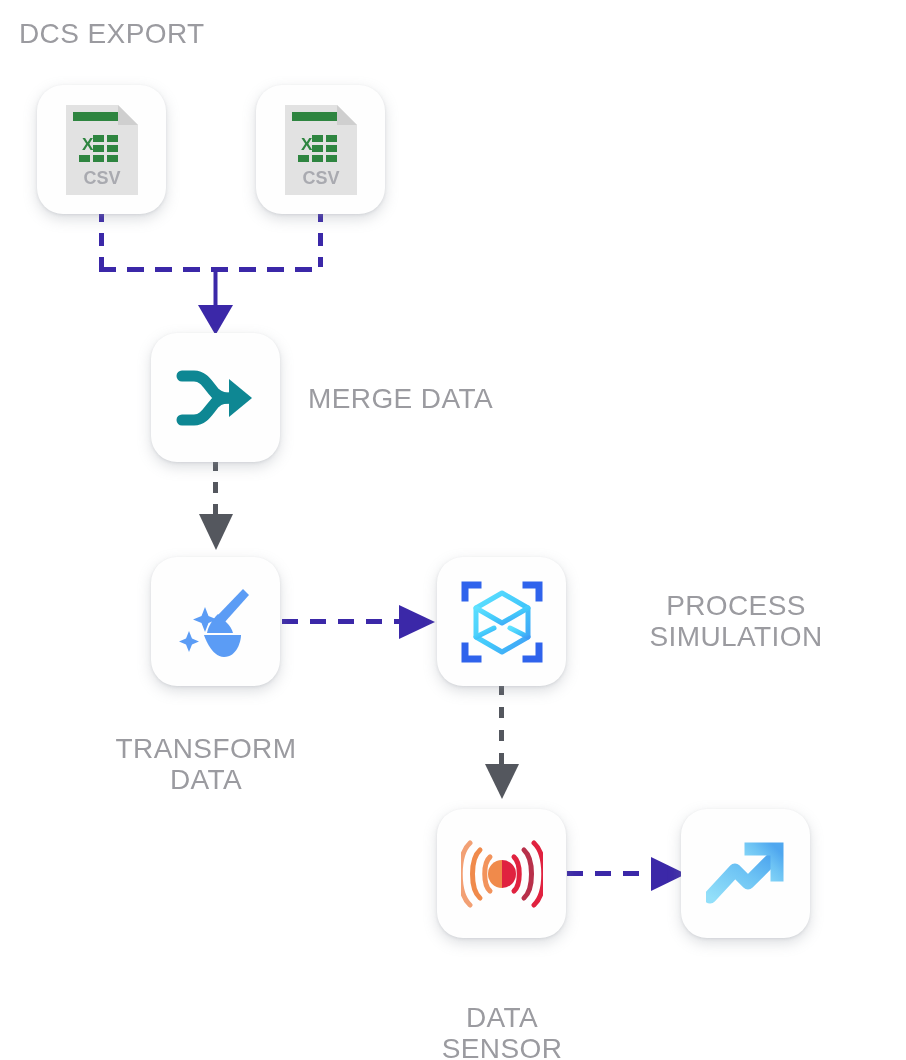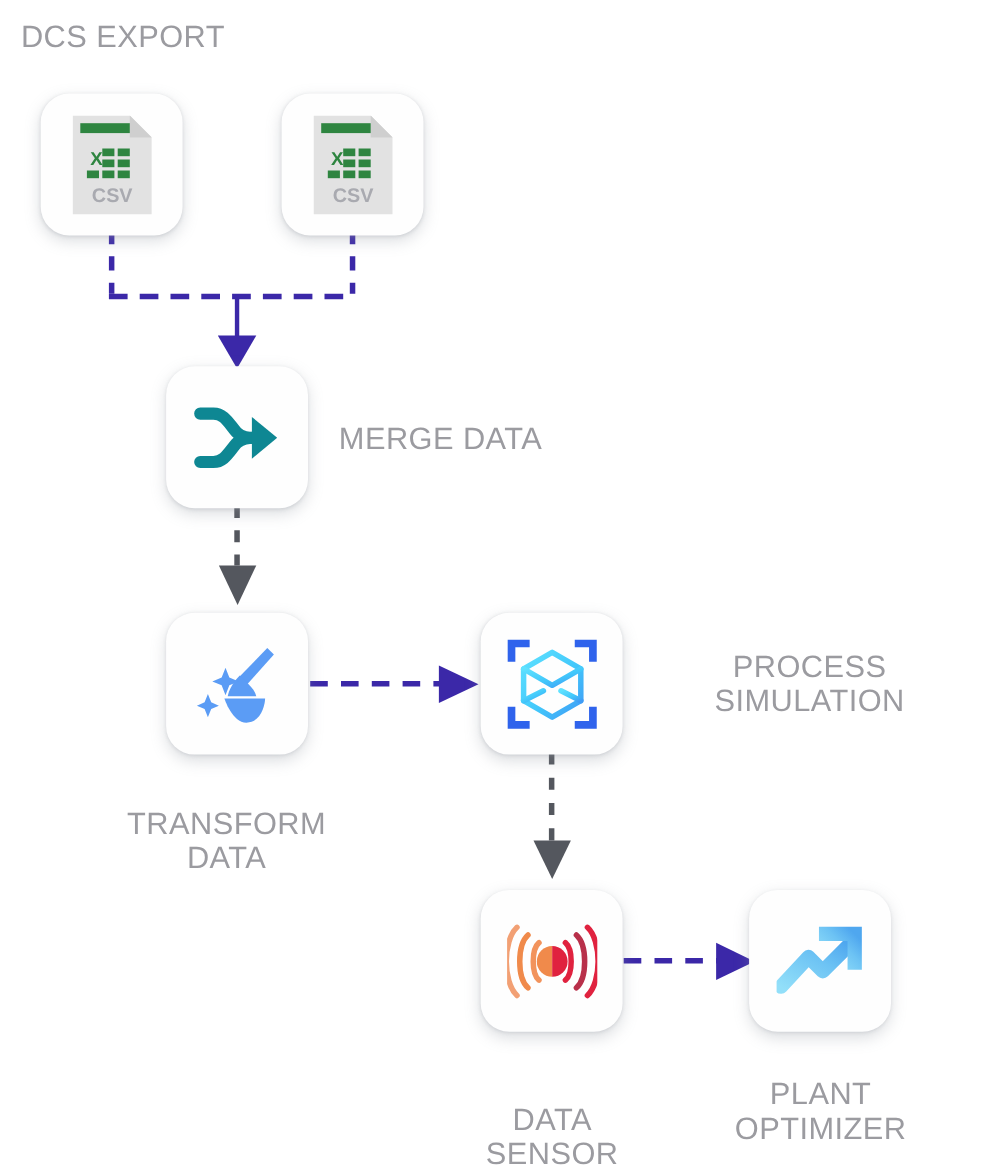--- a/index.html
+++ b/index.html
@@ -242,16 +242,14 @@
   <div class="label left" style="left:308px; top:383px; width:220px;">MERGE DATA</div>
 
   <div class="label center" style="left:113px; top:733px; width:186px;">TRANSFORM
 DATA</div>
 
   <div class="label left" style="left:611px; top:590px; width:250px;text-align:center;">PROCESS
 SIMULATION</div>
 
   <div class="label center" style="left:409px; top:1002px; width:186px;">DATA SENSOR</div>
 
-  <div class="label center" style="left:653px; top:979px; width:186px;">PLANT
-OPTIMIZER</div>
 
 </div>
 
 </body></html>

